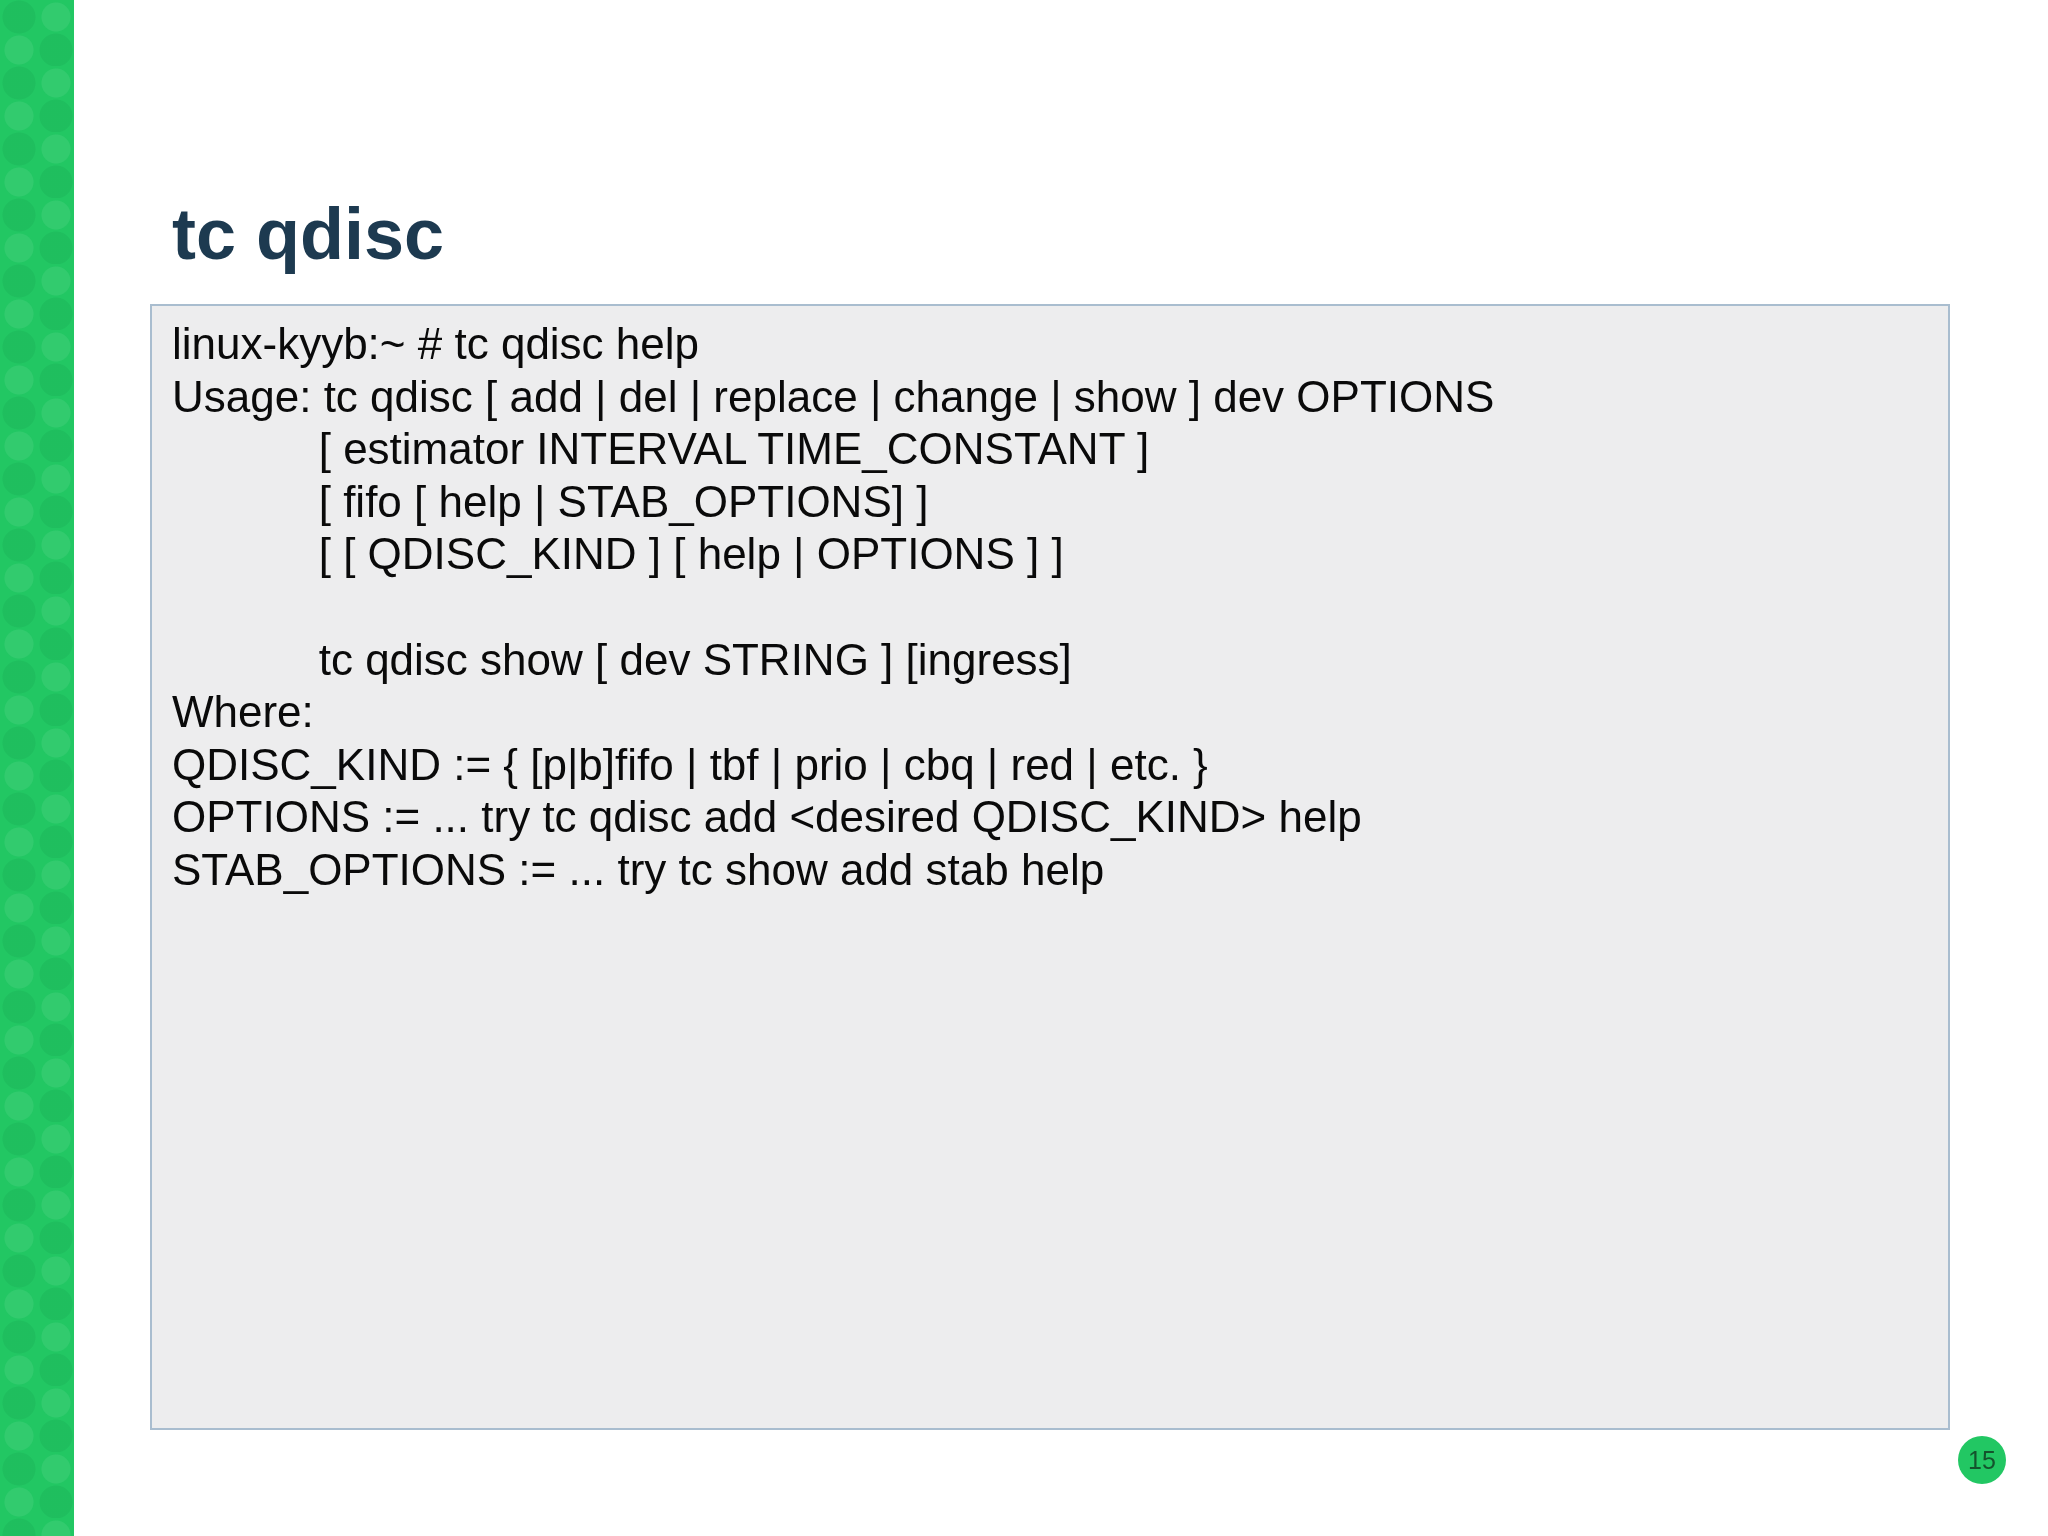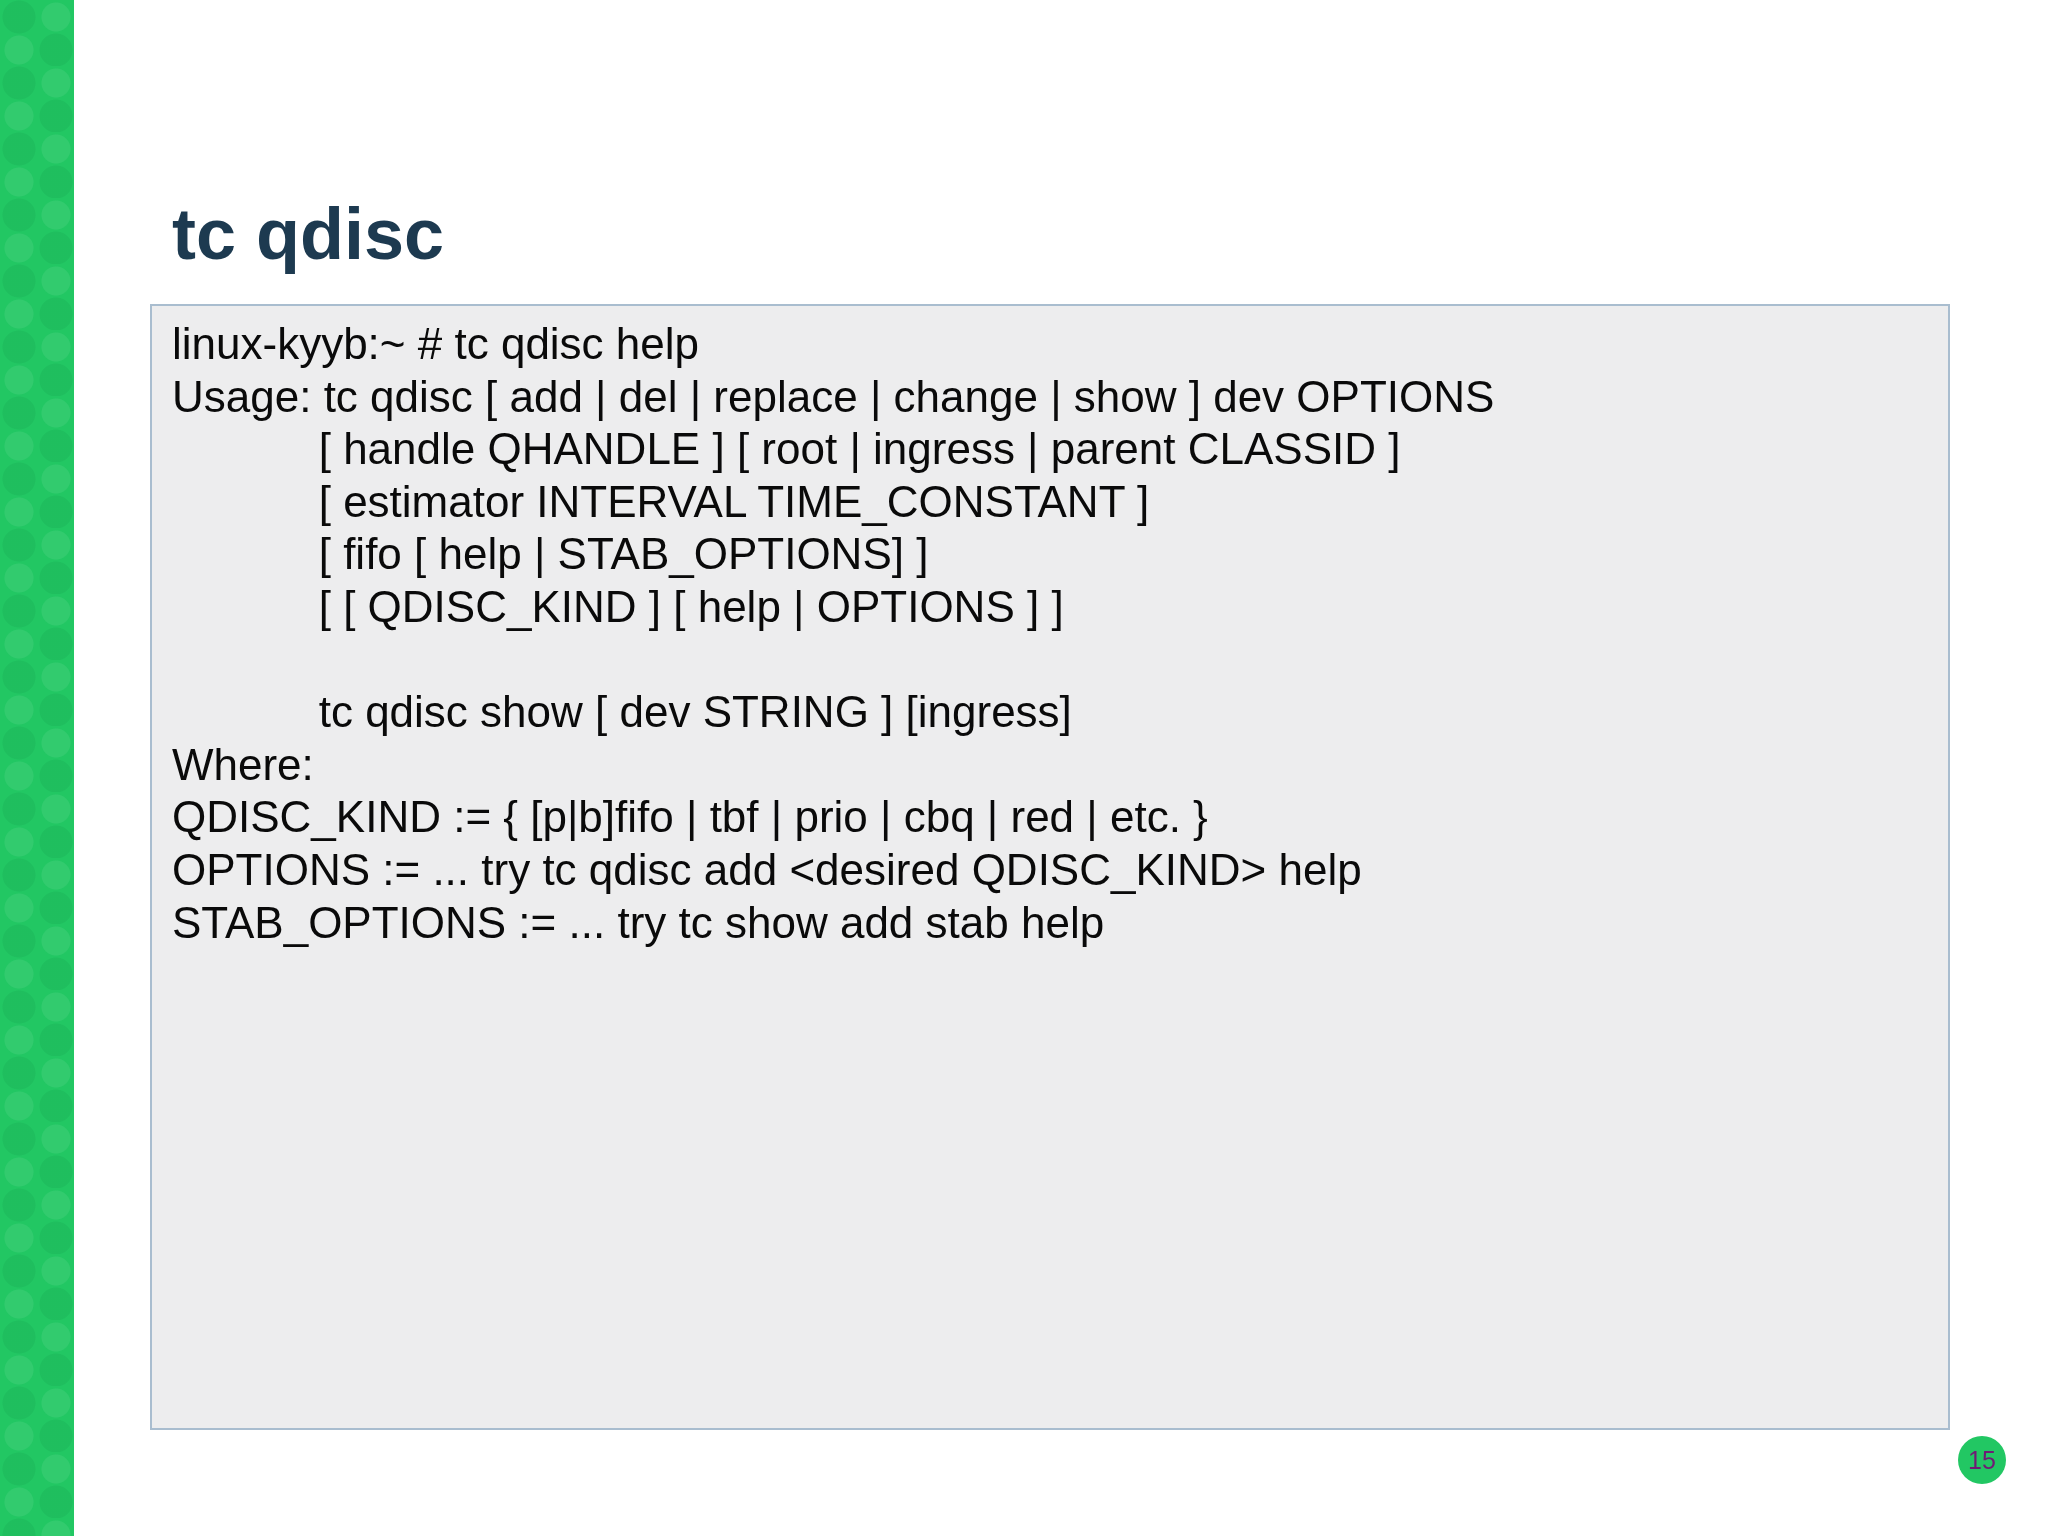--- a/index.html
+++ b/index.html
@@ -41,37 +41,36 @@
     white-space:pre;
     font-family:"Liberation Sans", sans-serif;
     font-size:44px;
     line-height:52.6px;
     color:#0a0a0a;
   }
   .badge{
     position:absolute;left:1958px;top:1436px;
     width:48px;height:48px;border-radius:50%;
     background:var(--accent-green,#22c763);
-    color:#701a75;
+    color:#14532d;
     font-size:25px;line-height:48px;text-align:center;
   }
 </style>
 </head>
 <body>
 
 <div class="slide">
   <div class="stripe"></div>
 
   <h1 class="title">tc qdisc</h1>
 
   <div class="codebox">
     <div>
         <div class="code-line">linux-kyyb:~ # tc qdisc help</div>
         <div class="code-line">Usage: tc qdisc [ add | del | replace | change | show ] dev OPTIONS</div>
-        <div class="code-line">            [ handle QHANDLE ] [ root | ingress | parent CLASSID ]</div>
         <div class="code-line">            [ estimator INTERVAL TIME_CONSTANT ]</div>
         <div class="code-line">            [ fifo [ help | STAB_OPTIONS] ]</div>
         <div class="code-line">            [ [ QDISC_KIND ] [ help | OPTIONS ] ]</div>
         <div class="code-line">&nbsp;</div>
         <div class="code-line">            tc qdisc show [ dev STRING ] [ingress]</div>
         <div class="code-line">Where:</div>
         <div class="code-line">QDISC_KIND := { [p|b]fifo | tbf | prio | cbq | red | etc. }</div>
         <div class="code-line">OPTIONS := ... try tc qdisc add &lt;desired QDISC_KIND&gt; help</div>
         <div class="code-line">STAB_OPTIONS := ... try tc show add stab help</div>
       </div>

